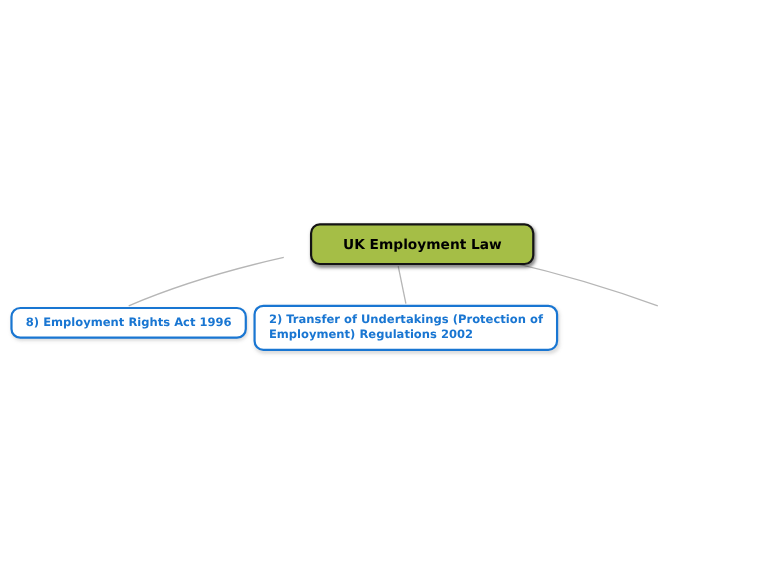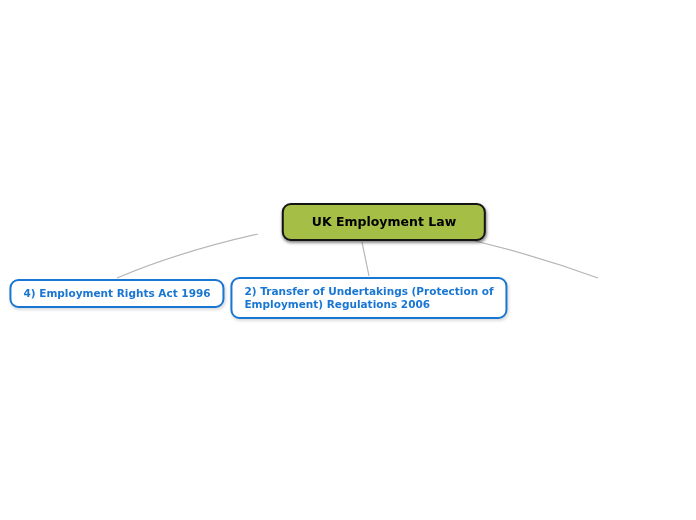--- a/index.html
+++ b/index.html
@@ -74,19 +74,19 @@
 <div class="canvas">
 
   <svg class="connectors" viewBox="0 0 696 520" xmlns="http://www.w3.org/2000/svg">
     <path d="M 258 234 Q 178 252 117 278"></path>
     <path d="M 362 242 L 369 276"></path>
     <path d="M 440 233 Q 521 250 598 278"></path>
   </svg>
 
   <div class="node node-root">UK Employment Law</div>
 
-  <div class="node node-child node-child-1">4) Employment Rights Act 1996</div>
+  <div class="node node-child node-child-1">8) Employment Rights Act 1996</div>
 
   <div class="node node-child node-child-2">2) Transfer of Undertakings (Protection of
-Employment) Regulations 2006</div>
+Employment) Regulations 2002</div>
 
 
 </div>
 
 </body></html>

